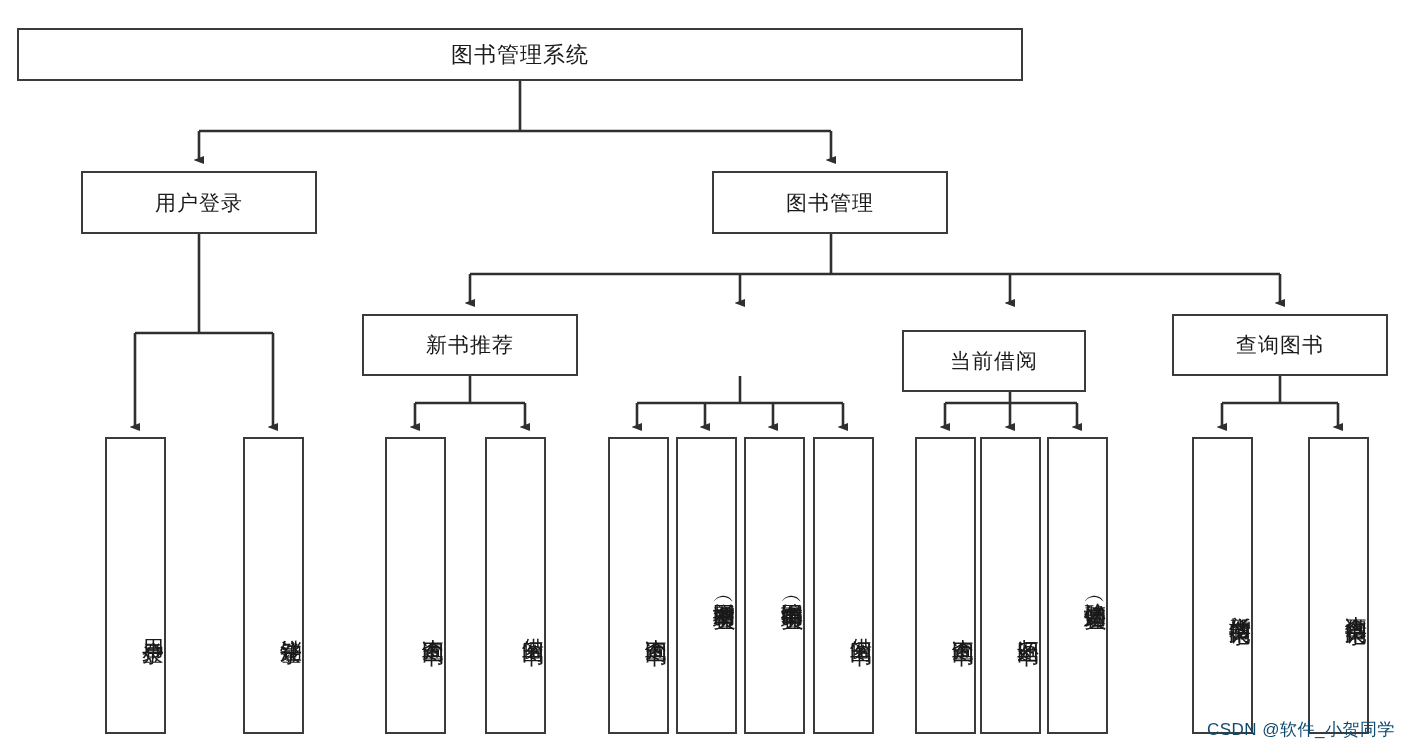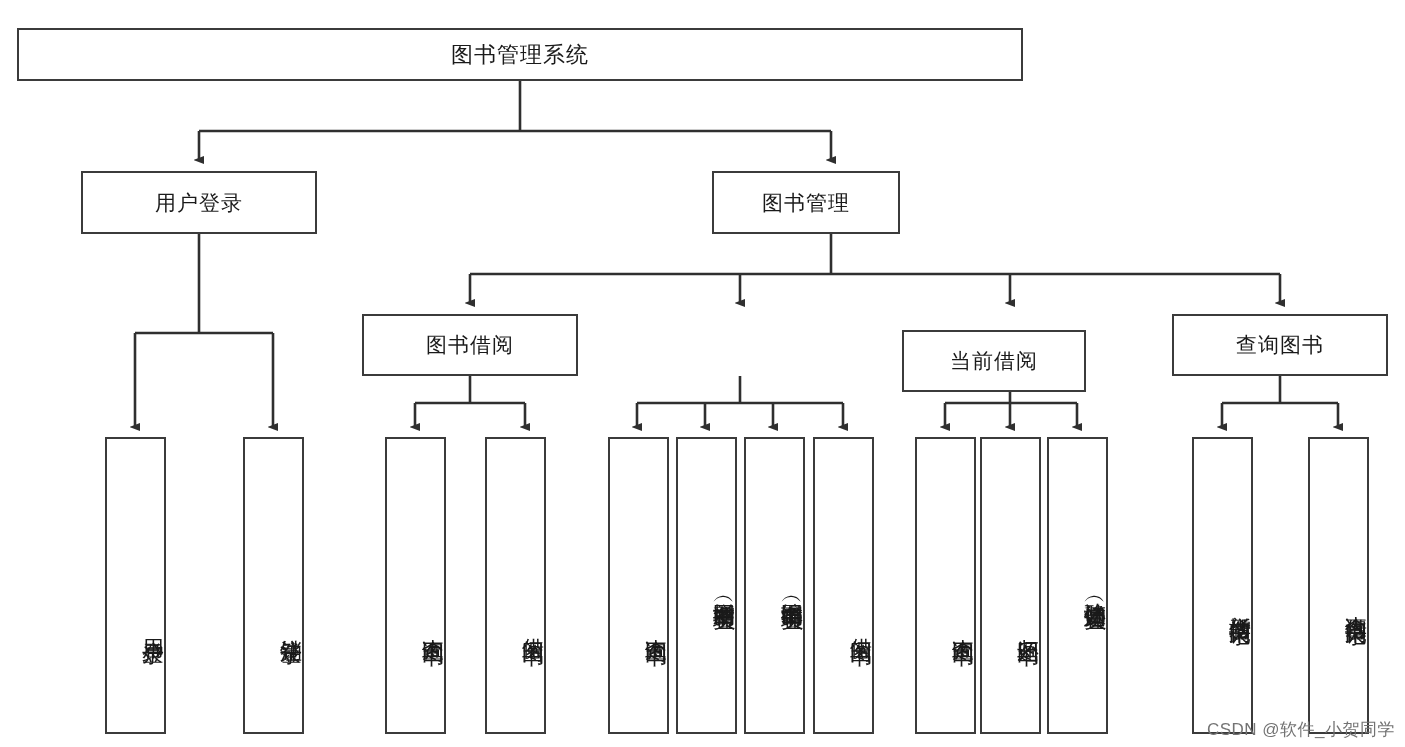--- a/index.html
+++ b/index.html
@@ -58,21 +58,21 @@
     display: block;
   }
   .node.vert.tall > .vtext {
     letter-spacing: 1px;
   }
   .watermark {
     position: absolute;
     right: 10px;
     bottom: 6px;
     font-size: 17px;
-    color: #737373;
+    color: #0c4a6e;
     letter-spacing: 0.5px;
     white-space: nowrap;
   }
 </style>
 </head>
 <body>
 
 <div id="canvas">
 
   <svg class="wires" viewBox="0 0 1405 747" xmlns="http://www.w3.org/2000/svg">
@@ -125,26 +125,26 @@
     </g>
   </svg>
 
   <div class="node h root" style="left:17px; top:4px; width:1006px; height:53px;margin-top:24px;">
     <span>图书管理系统</span>
   </div>
 
   <div class="node h" style="left:81px; top:171px; width:236px; height:63px;">
     <span>用户登录</span>
   </div>
-  <div class="node h" style="left:712px; top:171px; width:188px; height:63px;">
+  <div class="node h" style="left:712px; top:171px; width:236px; height:63px;">
     <span>图书管理</span>
   </div>
 
   <div class="node h" style="left:362px; top:314px; width:216px; height:62px;">
-    <span>图书借阅</span>
+    <span>新书推荐</span>
   </div>
   <div class="node h" style="left:902px; top:330px; width:184px; height:62px;">
     <span>当前借阅</span>
   </div>
   <div class="node h" style="left:1172px; top:314px; width:216px; height:62px;">
     <span>查询图书</span>
   </div>
 
   <div class="node vert" style="left:105px; top:437px; width:61px; height:297px; padding-top:78px;">
     <span class="vtext">用户登录</span>

